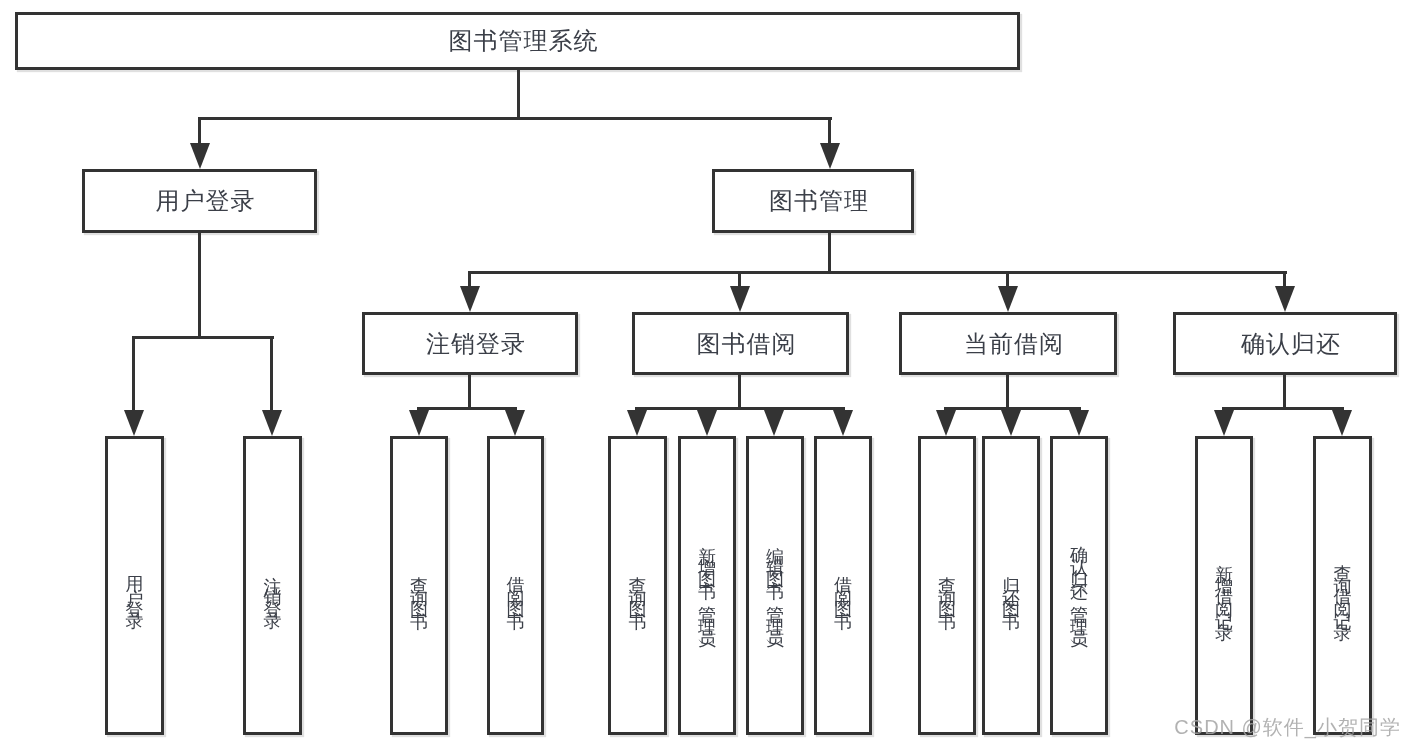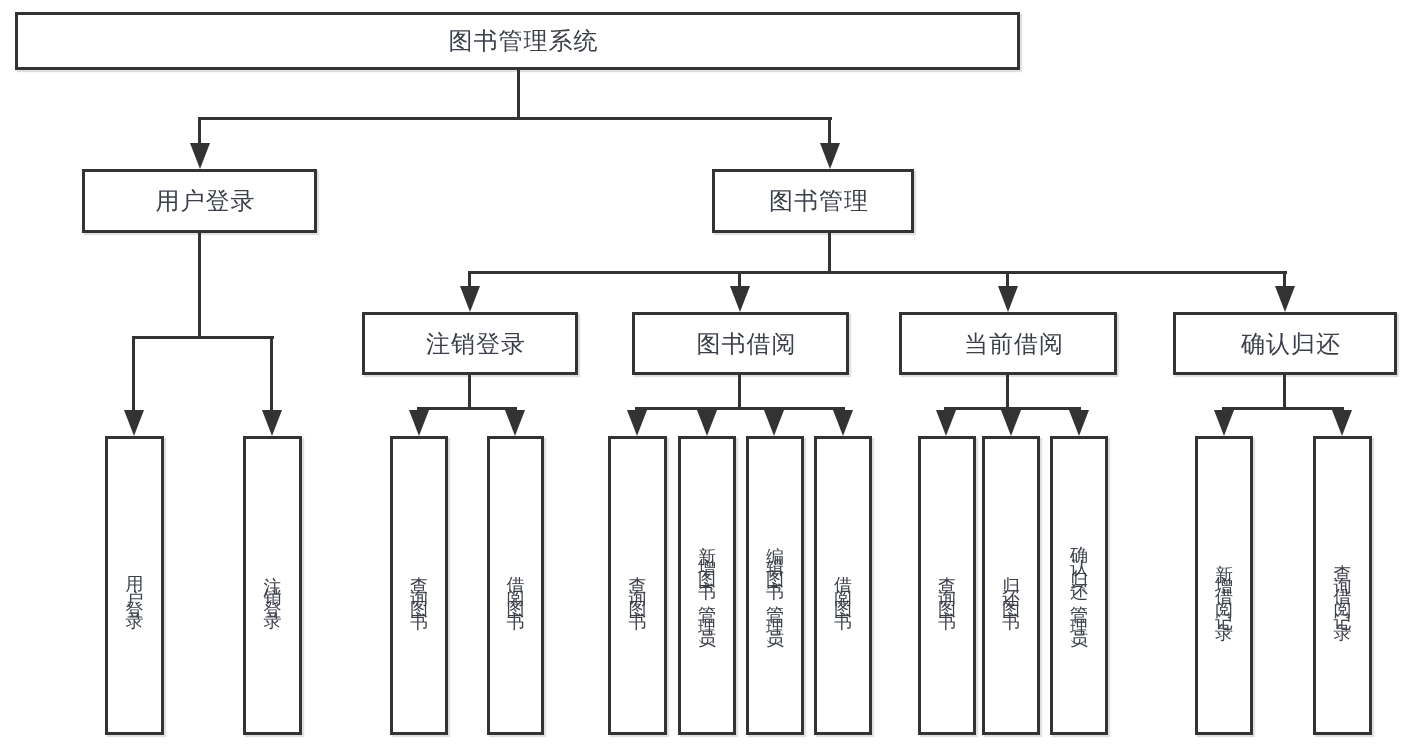--- a/index.html
+++ b/index.html
@@ -169,14 +169,15 @@
     <span class="vtext">确认归还（管理员）</span>
   </div>
 
   <div class="box leaf" style="left:1195px;top:436px;width:58px;height:299px;">
     <span class="vtext">新增借阅记录</span>
   </div>
   <div class="box leaf" style="left:1313px;top:436px;width:59px;height:299px;">
     <span class="vtext">查询借阅记录</span>
   </div>
 
+  <div class="watermark">CSDN @软件_小贺同学</div>
 
 </div>
 
 </body></html>

